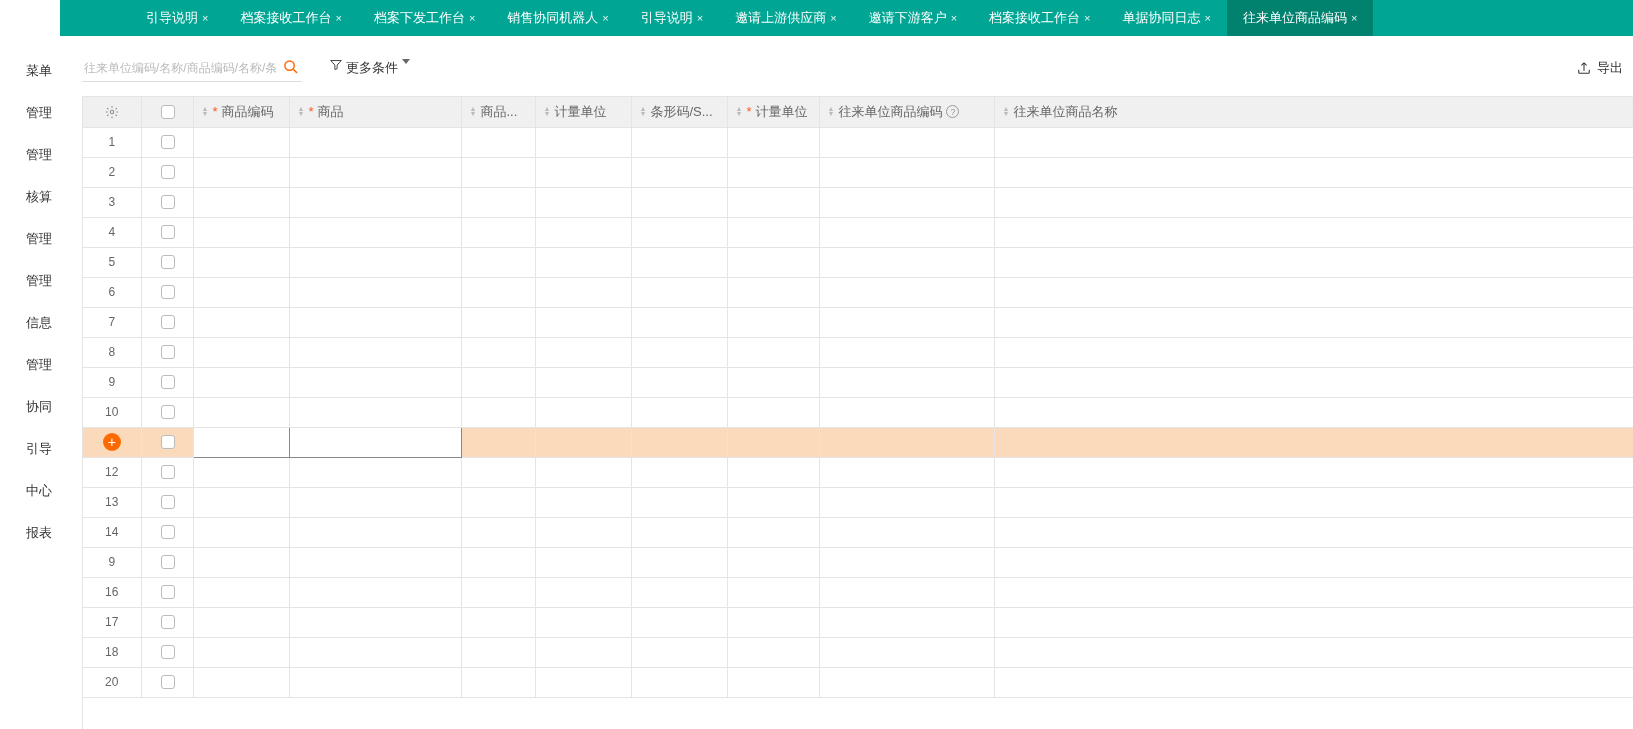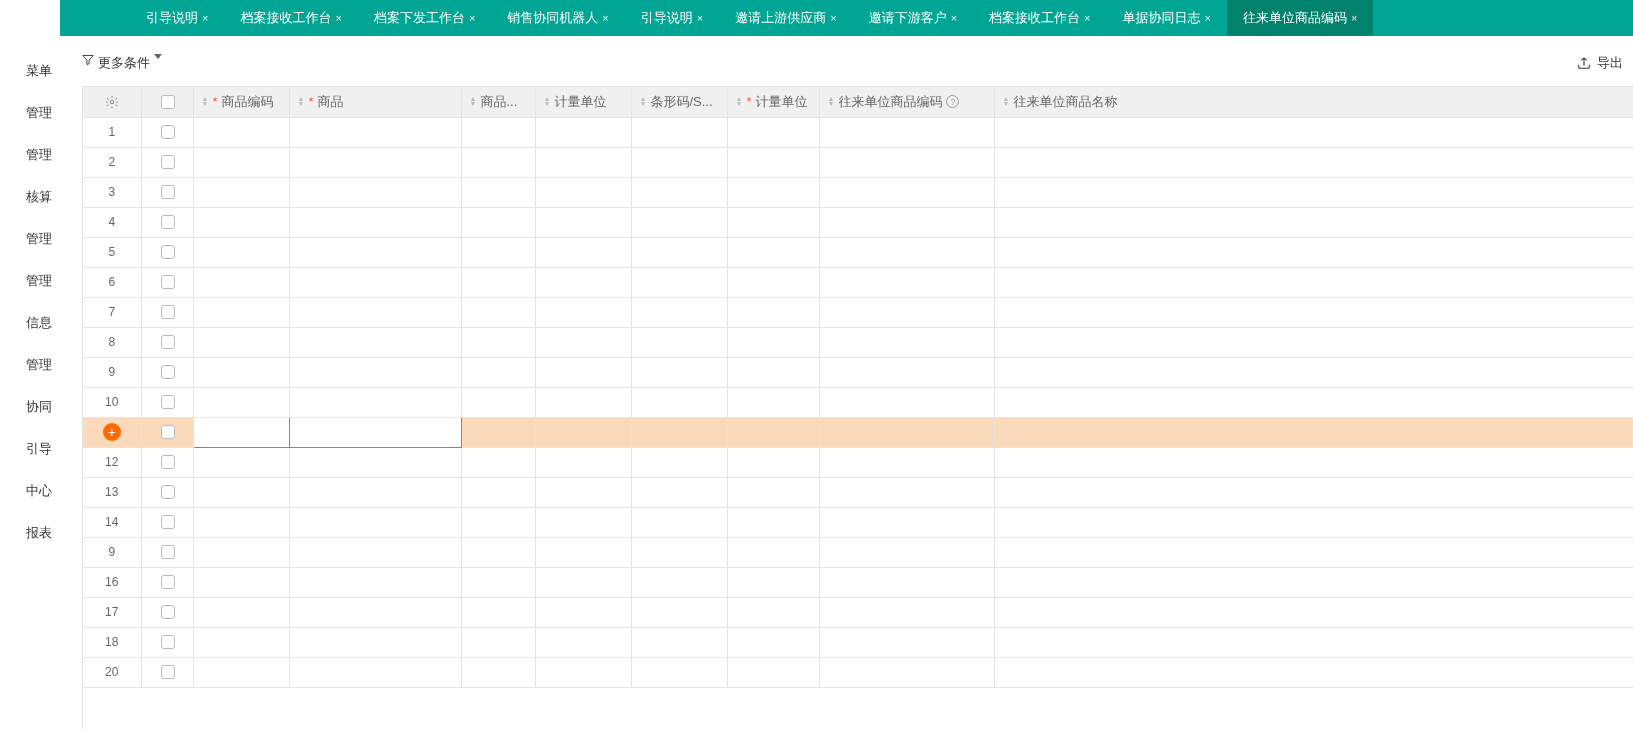--- a/index.html
+++ b/index.html
@@ -129,20 +129,29 @@
         </div>
         <div class="tab active">
           <span>往来单位商品编码</span>
           <span class="close">×</span>
         </div>
       </div>
 
     <div class="content">
       <div class="toolbar">
         <div class="toolbar-left">
+          <div class="searchbox">
+            <input type="text" placeholder="往来单位编码/名称/商品编码/名称/条" style="">
+            <span class="search-icon">
+              <svg width="15" height="15" viewBox="0 0 16 16" fill="none" stroke="currentColor" stroke-width="1.6">
+                <circle cx="7" cy="7" r="5"></circle>
+                  <line x1="11" y1="11" x2="15" y2="15"></line>
+              </svg>
+            </span>
+          </div>
           <div class="more-filter">
             <svg viewBox="0 0 16 16" fill="none" stroke="#333" stroke-width="1.2">
               <path d="M1 2h14l-5.5 6v5l-3 1v-6z"></path>
             </svg>
             <span>更多条件</span>
             <span class="chevron-down"></span>
           </div>
         </div>
         <div class="toolbar-right">
           <svg width="14" height="14" viewBox="0 0 16 16" fill="none" stroke="#333" stroke-width="1.2">

